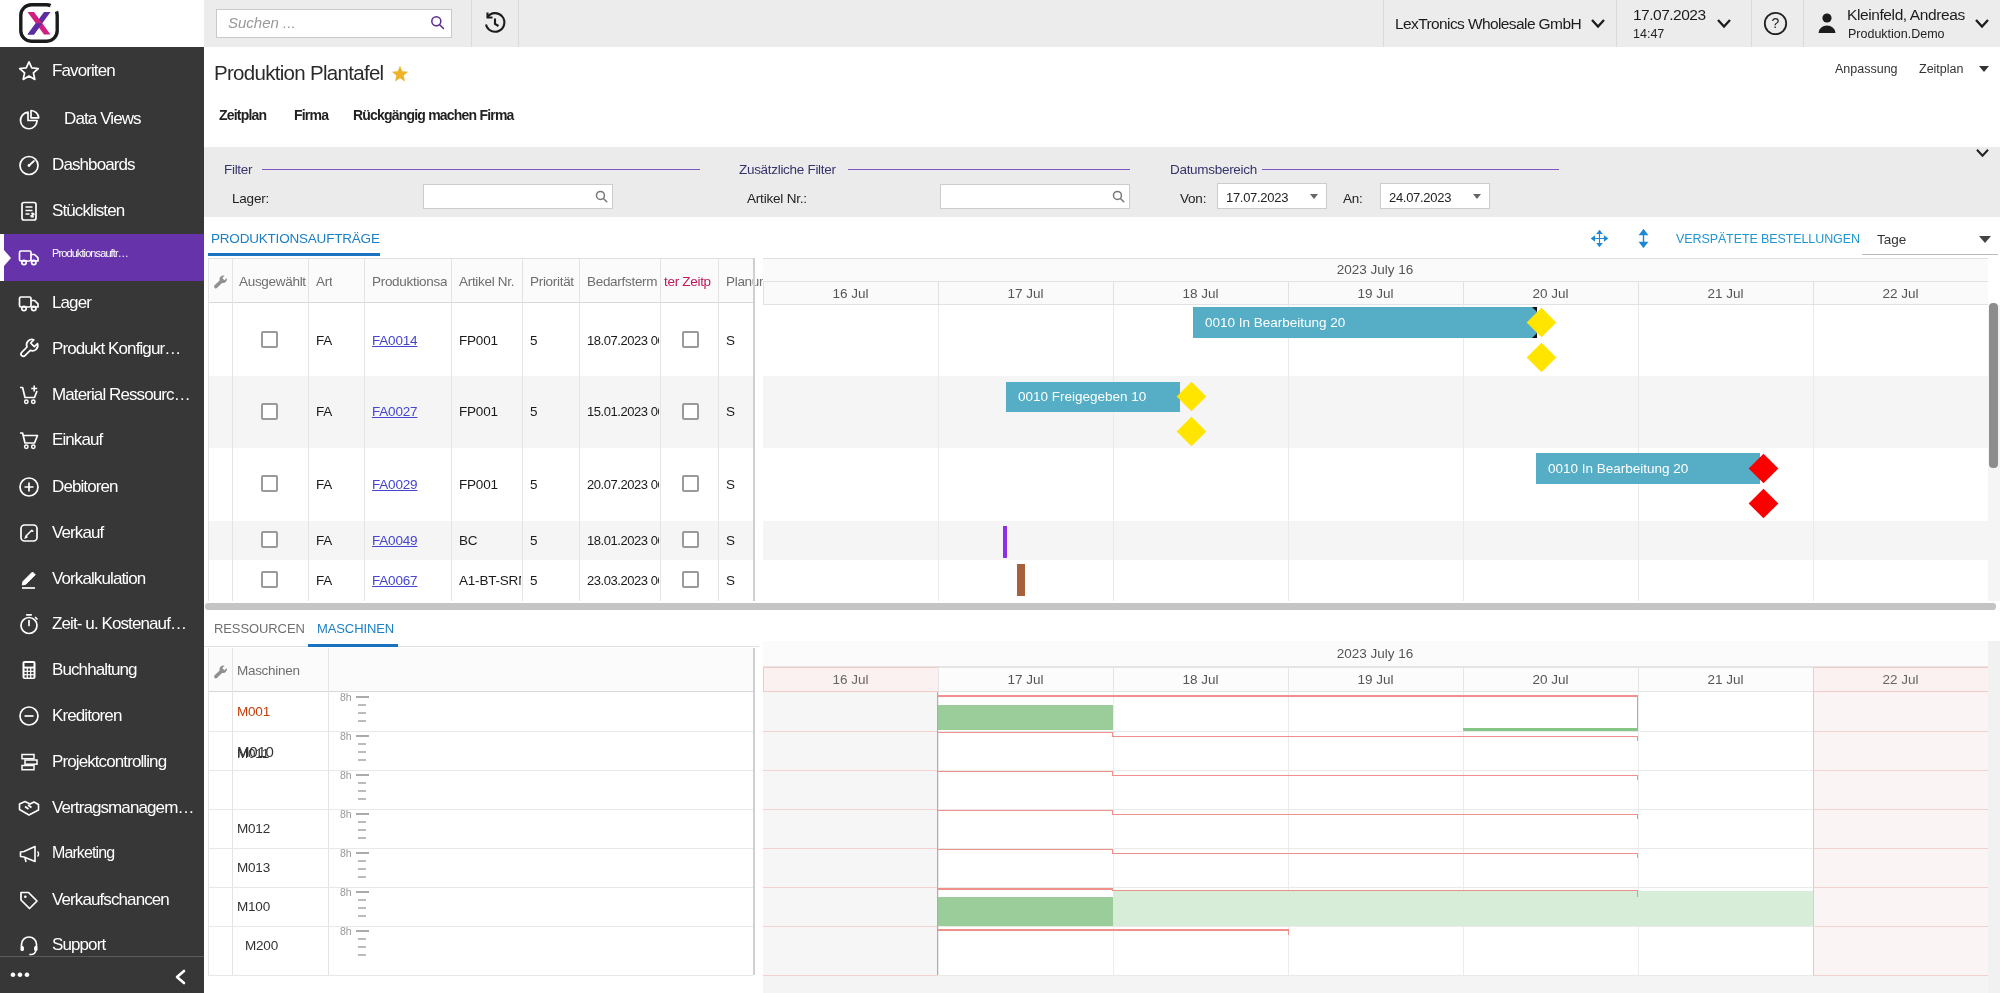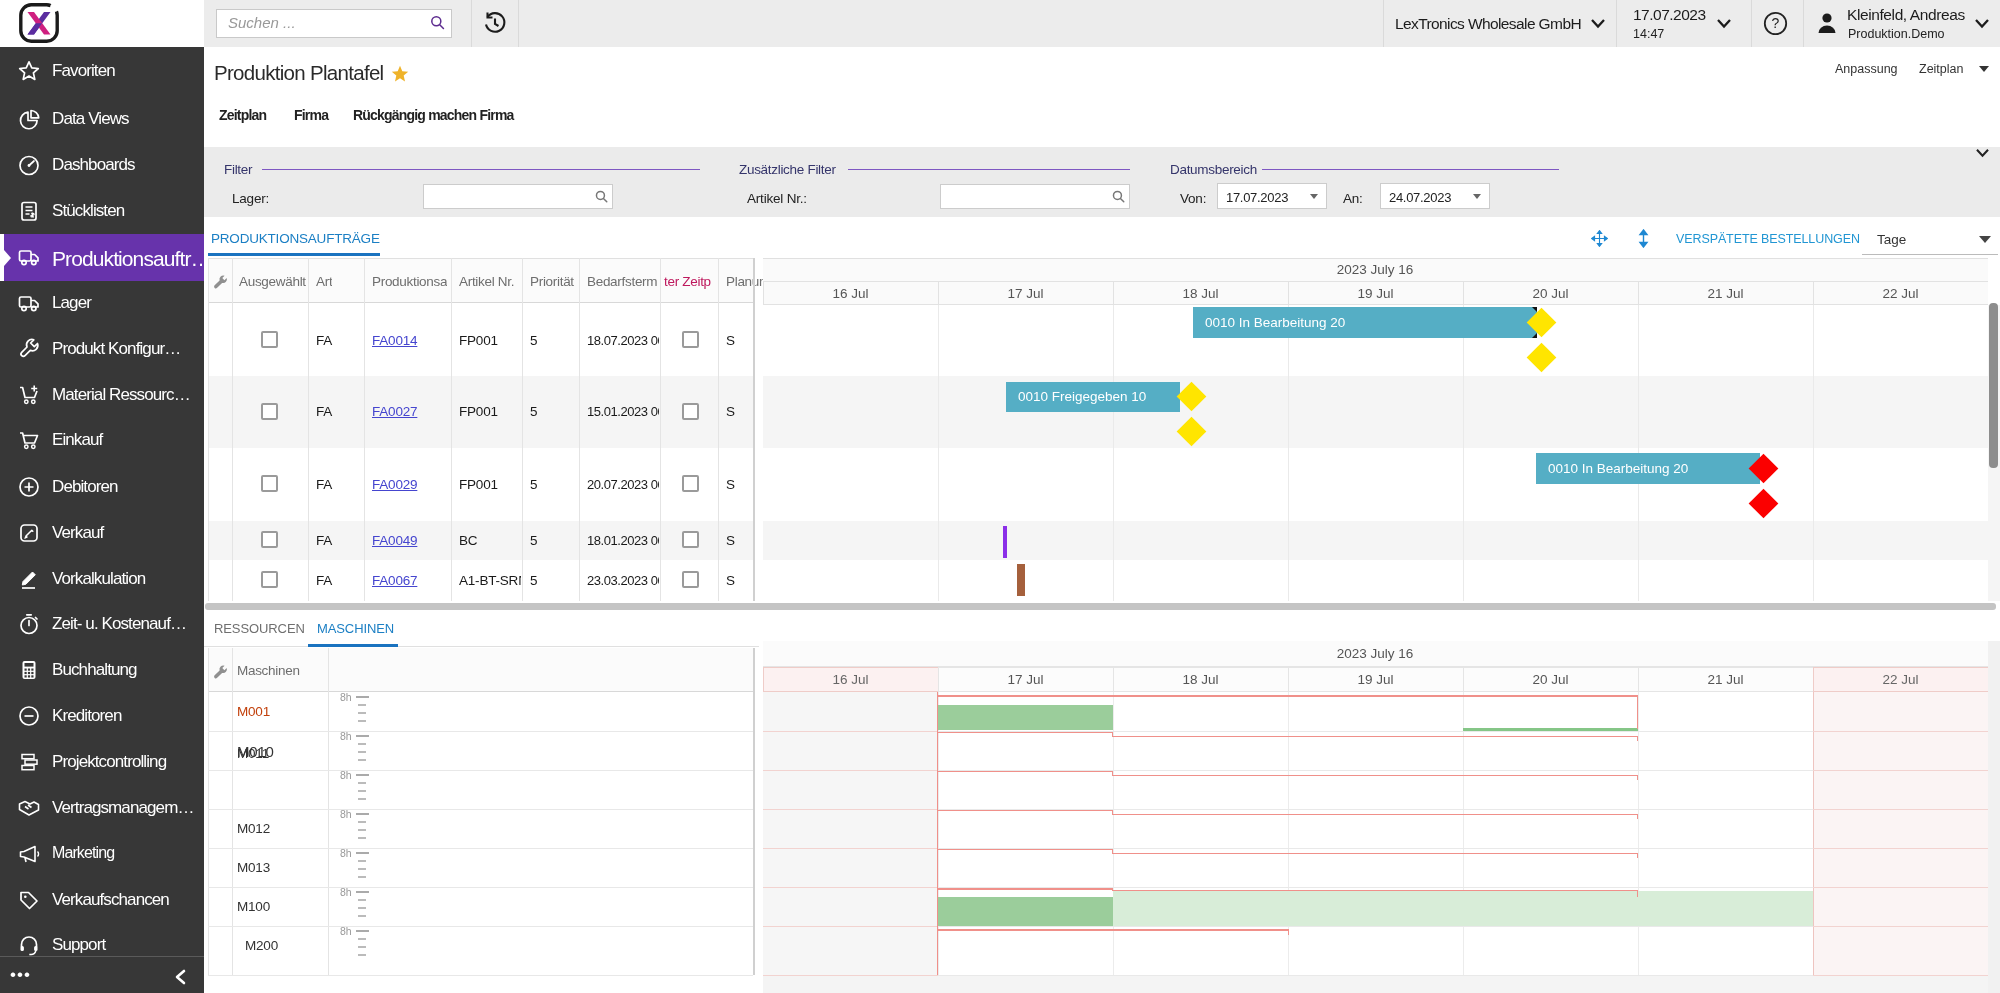--- a/index.html
+++ b/index.html
@@ -25,40 +25,40 @@
   <div class="abs" style="left:0;top:234px;width:4px;height:47px;background:#fff;"></div>
   <div class="abs" style="left:4px;top:250px;width:0;height:0;border-top:8px solid transparent;border-bottom:8px solid transparent;border-left:7px solid #fff;"></div>
   <svg class="abs" style="left:17px;top:59px;" width="24" height="24" viewBox="0 0 24 24">
       <path d="M12 2.8 L14.8 8.8 L21.3 9.5 L16.4 13.9 L17.8 20.4 L12 17 L6.2 20.4 L7.6 13.9 L2.7 9.5 L9.2 8.8 Z" fill="none" stroke="#fff" stroke-width="1.7" stroke-linejoin="round"></path>
     </svg>
   <div class="abs" style="left:52px;top:61px;color:#fff;font-size:17px;letter-spacing:-0.9px;white-space:nowrap;">Favoriten</div>
   <svg class="abs" style="left:17px;top:107px;" width="24" height="24" viewBox="0 0 24 24">
       <path d="M11 5.2 A8.3 8.3 0 1 0 20.1 13.5 L11 13.5 Z" fill="none" stroke="#fff" stroke-width="1.7" stroke-linejoin="round"></path>
       <path d="M14 3.5 A8 8 0 0 1 21.7 10.8 L14 10.8 Z" fill="none" stroke="#fff" stroke-width="1.7" stroke-linejoin="round"></path>
     </svg>
-  <div class="abs" style="left:52px;top:109px;color:#fff;font-size:17px;letter-spacing:-0.9px;white-space:nowrap;">Data Views</div>
+  <div class="abs" style="left:64px;top:109px;color:#fff;font-size:17px;letter-spacing:-0.9px;white-space:nowrap;">Data Views</div>
   <svg class="abs" style="left:17px;top:153px;" width="24" height="24" viewBox="0 0 24 24">
       <circle cx="12" cy="12.5" r="9" fill="none" stroke="#fff" stroke-width="1.7"></circle>
       <path d="M12 12.5 L17 8" stroke="#fff" stroke-width="1.7" stroke-linecap="round"></path>
       <circle cx="12" cy="12.5" r="1.4" fill="#fff"></circle>
     </svg>
   <div class="abs" style="left:52px;top:155px;color:#fff;font-size:17px;letter-spacing:-0.9px;white-space:nowrap;">Dashboards</div>
   <svg class="abs" style="left:17px;top:199px;" width="24" height="24" viewBox="0 0 24 24">
       <rect x="5" y="3.5" width="14" height="17.5" rx="2" fill="none" stroke="#fff" stroke-width="1.7"></rect>
       <path d="M8.5 8 h7 M8.5 11.5 h7 M8.5 15 h4" stroke="#fff" stroke-width="1.5"></path>
       <path d="M15.5 13.5 v4 M14.2 14.3 h2.0 a0.9 0.9 0 0 1 0 1.8 h-1.4 a0.9 0.9 0 0 0 0 1.8 h2.2" stroke="#fff" stroke-width="1.2" fill="none"></path>
     </svg>
   <div class="abs" style="left:52px;top:201px;color:#fff;font-size:17px;letter-spacing:-0.9px;white-space:nowrap;">Stücklisten</div>
   <svg class="abs" style="left:17px;top:245px;" width="24" height="24" viewBox="0 0 24 24">
       <rect x="2.5" y="6" width="11.5" height="10" rx="1.5" fill="none" stroke="#fff" stroke-width="1.7"></rect>
       <path d="M14 9.5 h3.6 l3.4 3.4 V16 h-7" fill="none" stroke="#fff" stroke-width="1.7" stroke-linejoin="round"></path>
       <circle cx="7" cy="17.5" r="2.2" fill="none" stroke="#fff" stroke-width="1.7"></circle>
       <circle cx="16.8" cy="17.5" r="2.2" fill="none" stroke="#fff" stroke-width="1.7"></circle>
     </svg>
-  <div class="abs" style="left:52px;top:247px;color:#fff;font-size:21px;letter-spacing:-0.9px;white-space:nowrap;">Produktionsauftr…</div>
+  <div class="abs" style="left:52px;top:247px;color:#fff;font-size:11px;letter-spacing:-0.9px;white-space:nowrap;">Produktionsauftr…</div>
   <svg class="abs" style="left:17px;top:291px;" width="24" height="24" viewBox="0 0 24 24">
       <rect x="2.5" y="6" width="11.5" height="10" rx="1.5" fill="none" stroke="#fff" stroke-width="1.7"></rect>
       <path d="M14 9.5 h3.6 l3.4 3.4 V16 h-7" fill="none" stroke="#fff" stroke-width="1.7" stroke-linejoin="round"></path>
       <circle cx="7" cy="17.5" r="2.2" fill="none" stroke="#fff" stroke-width="1.7"></circle>
       <circle cx="16.8" cy="17.5" r="2.2" fill="none" stroke="#fff" stroke-width="1.7"></circle>
     </svg>
   <div class="abs" style="left:52px;top:293px;color:#fff;font-size:17px;letter-spacing:-0.9px;white-space:nowrap;">Lager</div>
   <svg class="abs" style="left:17px;top:337px;" width="24" height="24" viewBox="0 0 24 24">
       <path d="M20.5 6.5 a5.4 5.4 0 0 1 -7.2 6.8 L8 18.6 a2.3 2.3 0 0 1 -3.3 -3.3 L10 10a5.4 5.4 0 0 1 6.8 -7.2 L13.6 6 L17.3 9.7 Z" fill="none" stroke="#fff" stroke-width="1.7" stroke-linejoin="round"></path>
     </svg>

